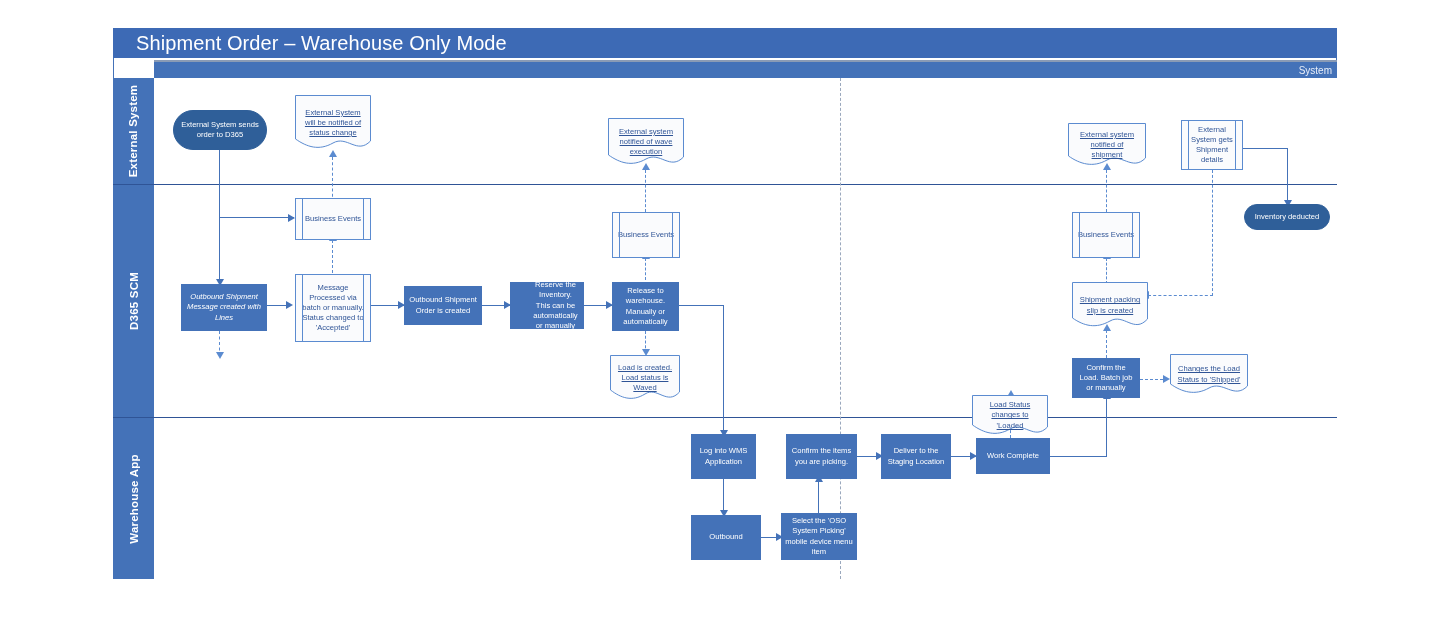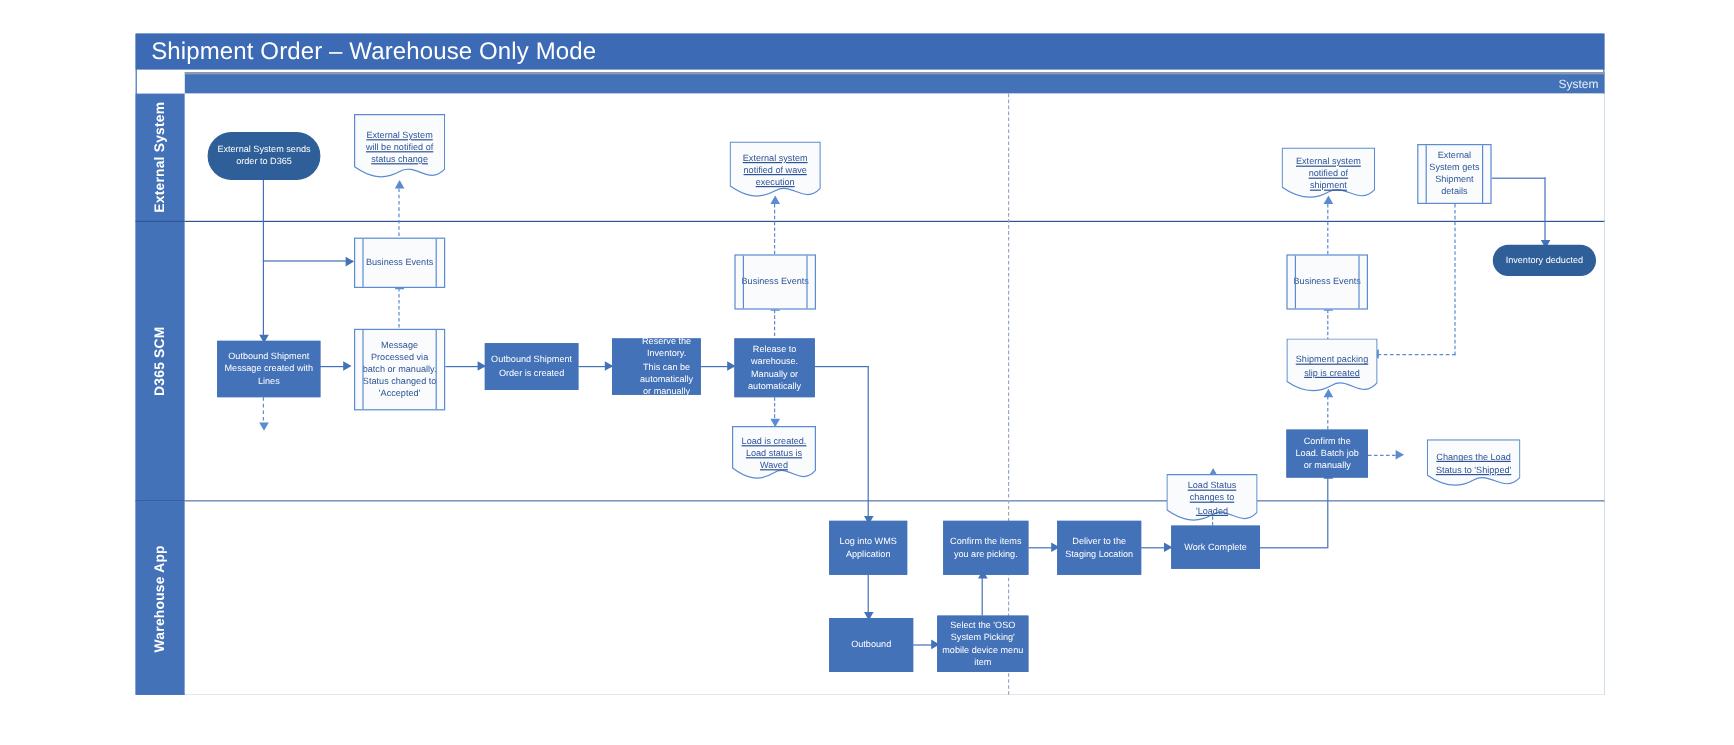--- a/index.html
+++ b/index.html
@@ -2,21 +2,21 @@
 <html><head>
 <meta charset="utf-8">
 <style>
   html,body{margin:0;padding:0;background:#ffffff;}
   body{width:1445px;height:621px;font-family:"Liberation Sans",sans-serif;overflow:hidden;}
   #stage{position:relative;width:1445px;height:621px;background:#ffffff;}
 
   
   .pool{position:absolute;left:113px;top:28px;width:1224px;height:551px;border:1px solid #4472b8;background:#fff;box-sizing:border-box;}
   .pool-title{position:absolute;left:113px;top:28px;width:1224px;height:30px;background:#3d6ab5;color:#fff;
-              font-size:20px;line-height:30px;padding-left:13px;box-sizing:border-box;font-weight:400;letter-spacing:.1px;}
+              font-size:20px;line-height:30px;padding-left:23px;box-sizing:border-box;font-weight:400;letter-spacing:.1px;}
   .phase-bar{position:absolute;left:154px;top:60px;width:1183px;height:18px;background:#4472b8;
              color:#e8eef8;font-size:10px;line-height:18px;text-align:right;padding-right:5px;box-sizing:border-box;
              border-top:2px solid #8a9bb5;}
   .lane-label{position:absolute;left:113px;width:41px;background:#4472b8;color:#ffffff;
               display:flex;align-items:center;justify-content:center;box-sizing:border-box;
               border-bottom:1px solid #2f5496;}
   .lane-label span{transform:rotate(-90deg);white-space:nowrap;font-size:11.5px;font-weight:bold;letter-spacing:.2px;}
   .lane-body{position:absolute;left:154px;width:1183px;box-sizing:border-box;background:#fff;border-bottom:1px solid #2f5496;}
   .lane-body.last{border-bottom:none;}
 
@@ -181,21 +181,21 @@
     </svg>
     <span class="txt">External system notified of shipment</span>
   </div>
 
   <div class="node pdef" style="left:1181px;top:120px;width:62px;height:50px;">External System gets Shipment details</div>
 
   <div class="node term" style="left:1244px;top:204px;width:86px;height:26px;">Inventory deducted</div>
 
   <div class="node pdef" style="left:295px;top:198px;width:76px;height:42px;">Business Events</div>
 
-  <div class="node proc" style="left:181px;top:284px;width:86px;height:47px;">Outbound Shipment Message created with Lines</div>
+  <div class="node proc" style="left:181px;top:284px;width:86px;height:47px;font-style:italic;">Outbound Shipment Message created with Lines</div>
 
 
   <div class="node pdef" style="left:295px;top:274px;width:76px;height:68px;">Message Processed via batch or manually. Status changed to 'Accepted'</div>
 
   <div class="node proc" style="left:404px;top:286px;width:78px;height:39px;">Outbound Shipment Order is created</div>
 
   <div class="node proc" style="left:510px;top:282px;width:74px;height:47px;padding-left:20px;">Reserve the Inventory. This can be automatically or manually</div>
 
   <div class="node pdef" style="left:612px;top:212px;width:68px;height:46px;">Business Events</div>
 
@@ -219,21 +219,21 @@
 
   <div class="node doc" style="left:1072px;top:282px;width:76px;height:47px;">
     <svg class="docbg" viewBox="0 0 76 47" preserveAspectRatio="none">
       <path d="M0.5 0.5 H75.5 V37 C62 52 52 31 38 39 C24 47 12 44 0.5 36 Z" fill="#fafbfd" stroke="#5b8bd0" stroke-width="1"></path>
     </svg>
     <span class="txt">Shipment packing slip is created</span>
   </div>
 
   <div class="node proc" style="left:1072px;top:358px;width:68px;height:40px;">Confirm the Load. Batch job or manually</div>
 
-  <div class="node doc" style="left:1170px;top:366px;width:78px;height:41px;margin-left:19px;">
+  <div class="node doc" style="left:1170px;top:354px;width:78px;height:41px;">
     <svg class="docbg" viewBox="0 0 78 41" preserveAspectRatio="none">
       <path d="M0.5 0.5 H77.5 V32 C64 46 53 26 39 34 C25 42 12 38 0.5 30 Z" fill="#fafbfd" stroke="#5b8bd0" stroke-width="1"></path>
     </svg>
     <span class="txt">Changes the Load Status to 'Shipped'</span>
   </div>
 
   <div class="node proc" style="left:691px;top:434px;width:65px;height:45px;">Log into WMS Application</div>
 
   <div class="node proc" style="left:691px;top:515px;width:70px;height:45px;">Outbound</div>
 

